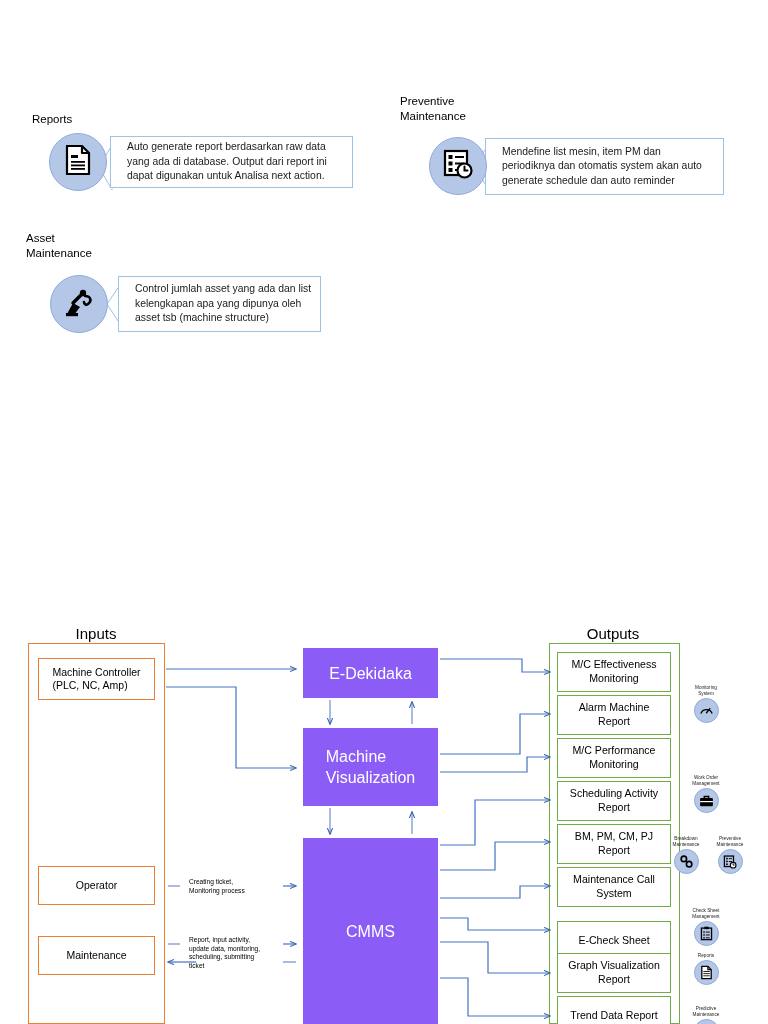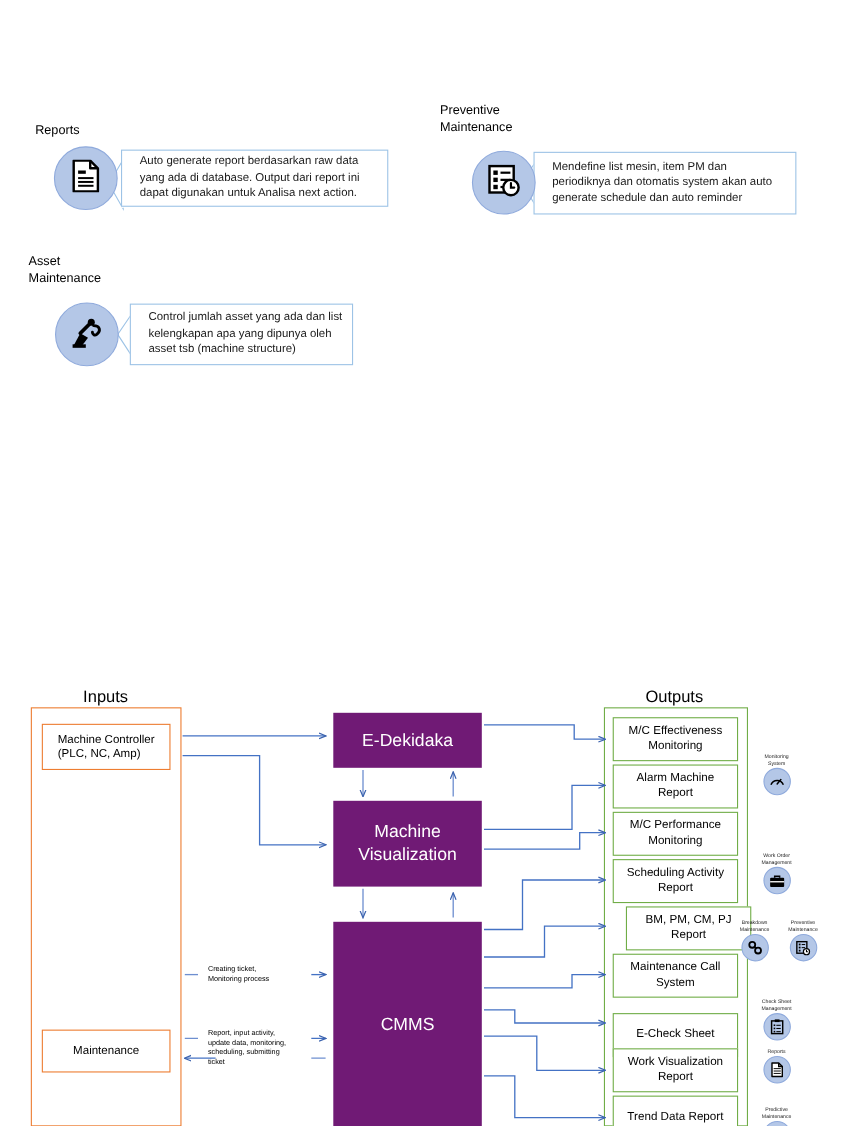--- a/index.html
+++ b/index.html
@@ -100,25 +100,24 @@
     justify-content: center;
     text-align: center;
     font-size: 10.6px;
     line-height: 13.6px;
     white-space: pre-line;
     color: #000;
   }
   .core-box {
     position: absolute;
     box-sizing: border-box;
-    background: #701a75;
+    background: #8b5cf6;
     display: flex;
     align-items: center;
     justify-content: center;
-    text-align: center;
     color: #ffffff;
     font-size: 16px;
     line-height: 21px;
     white-space: pre-line;
   }
   .edge-label {
     position: absolute;
     font-size: 6.6px;
     line-height: 8.6px;
     color: #000;
@@ -218,20 +217,21 @@
 <div id="flow">
 
   <div class="col-label" style="left:26px; top:625px; width:140px;">Inputs</div>
   <div class="col-label" style="left:548px; top:625px; width:130px;">Outputs</div>
 
   <div class="group-box group-inputs" style="left:28px; top:643px; width:137px; height:381px;"></div>
   <div class="group-box group-outputs" style="left:549px; top:643px; width:131px; height:381px;"></div>
 
   <div class="in-box" style="left:38px; top:658px; width:117px; height:42px;">Machine Controller
 (PLC, NC, Amp)</div>
+  <div class="in-box" style="left:38px; top:866px; width:117px; height:39px;">Operator</div>
   <div class="in-box" style="left:38px; top:936px; width:117px; height:39px;">Maintenance</div>
 
   <div class="core-box" style="left:303px; top:648px; width:135px; height:50px;">E-Dekidaka</div>
   <div class="core-box" style="left:303px; top:838px; width:135px; height:186px;">CMMS</div>
   <div class="core-box" style="left:303px; top:728px; width:135px; height:78px;">Machine
 Visualization</div>
 
   <div class="edge-label" style="left:189px; top:878px; width:86px;">Creating ticket,
 Monitoring process</div>
   <div class="edge-label" style="left:189px; top:936px; width:88px;">Report, input activity,
@@ -240,26 +240,26 @@
 ticket</div>
 
   <div class="out-box" style="left:557px; top:652px; width:114px; height:40px;">M/C Effectiveness
 Monitoring</div>
   <div class="out-box" style="left:557px; top:695px; width:114px; height:40px;">Alarm Machine
 Report</div>
   <div class="out-box" style="left:557px; top:738px; width:114px; height:40px;">M/C Performance
 Monitoring</div>
   <div class="out-box" style="left:557px; top:781px; width:114px; height:40px;">Scheduling Activity
 Report</div>
-  <div class="out-box" style="left:557px; top:824px; width:114px; height:40px;margin-left:12px;">BM, PM, CM, PJ
+  <div class="out-box" style="left:557px; top:824px; width:114px; height:40px;">BM, PM, CM, PJ
 Report</div>
   <div class="out-box" style="left:557px; top:867px; width:114px; height:40px;">Maintenance Call
 System</div>
   <div class="out-box" style="left:557px; top:910px; width:114px; height:40px;margin-top:11px;">E-Check Sheet</div>
-  <div class="out-box" style="left:557px; top:953px; width:114px; height:40px;">Work Visualization
+  <div class="out-box" style="left:557px; top:953px; width:114px; height:40px;">Graph Visualization
 Report</div>
   <div class="out-box" style="left:557px; top:996px; width:114px; height:40px;">Trend Data Report</div>
 
   <svg class="abs" style="left:0; top:0; width:768px; height:1024px; pointer-events:none;">
     <defs>
       <marker id="ah" markerWidth="7" markerHeight="7" refX="6" refY="3.2" orient="auto" markerUnits="userSpaceOnUse">
         <path d="M0,0.6 L6.4,3.2 L0,5.8" fill="none" stroke="#3C63AE" stroke-width="1.1"></path>
       </marker>
       <marker id="ahl" markerWidth="7" markerHeight="7" refX="6" refY="3.2" orient="auto" markerUnits="userSpaceOnUse">
         <path d="M0,0.6 L6.4,3.2 L0,5.8" fill="none" stroke="#6E8FD0" stroke-width="1.1"></path>

